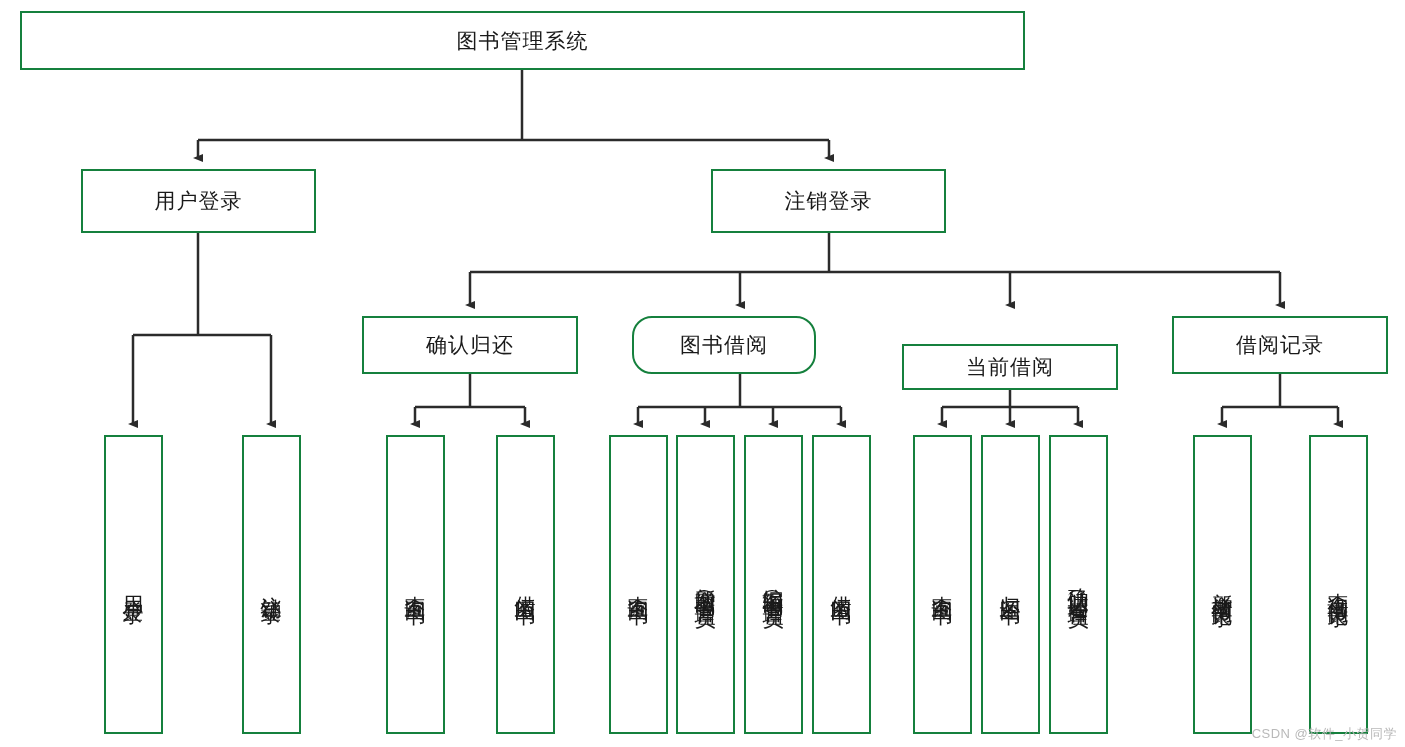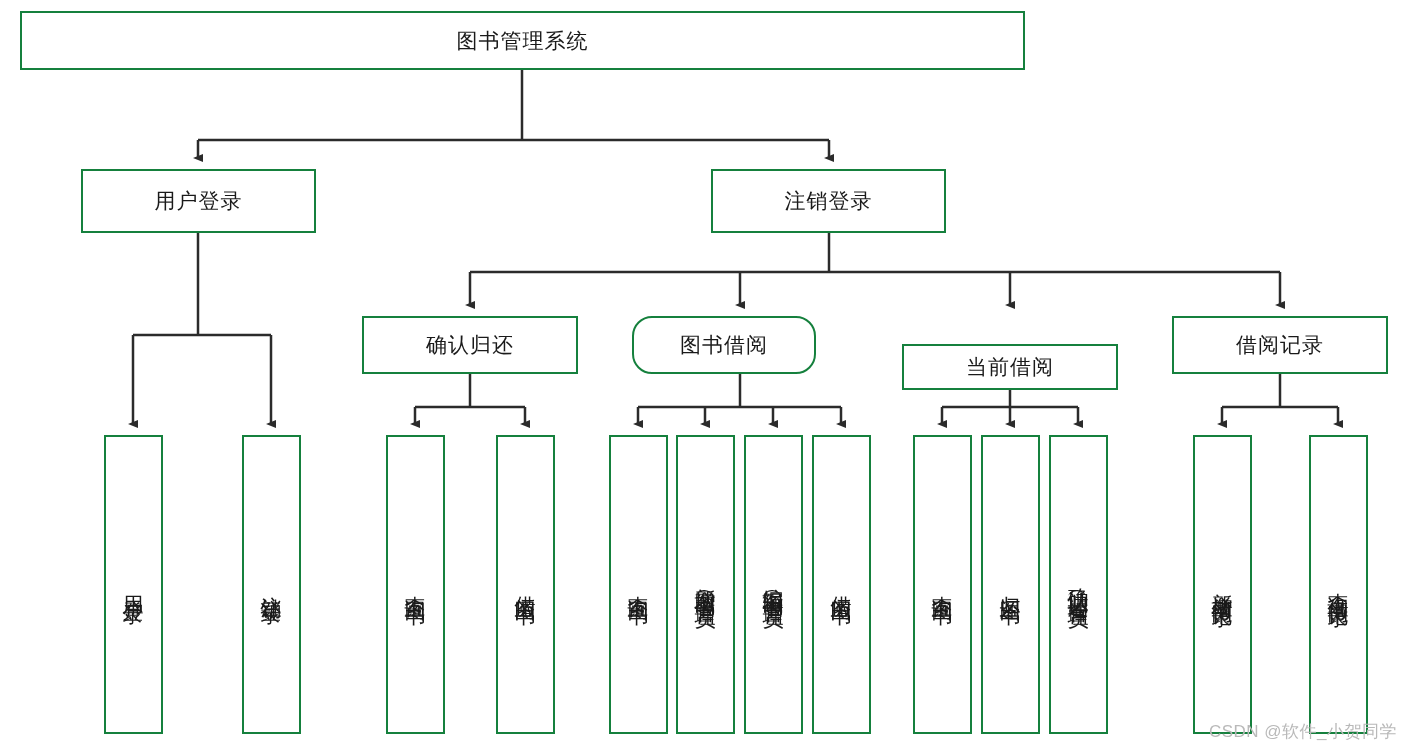--- a/index.html
+++ b/index.html
@@ -54,21 +54,21 @@
     display: block;
   }
   .node.h .htext {
     white-space: nowrap;
     display: block;
   }
   #watermark {
     position: absolute;
     right: 8px;
     bottom: 4px;
-    font-size: 17px;
+    font-size: 13px;
     color: #b9b9b9;
     z-index: 5;
     white-space: nowrap;
     letter-spacing: 0.5px;
   }
 </style>
 </head>
 <body>
 
 <div id="canvas">

